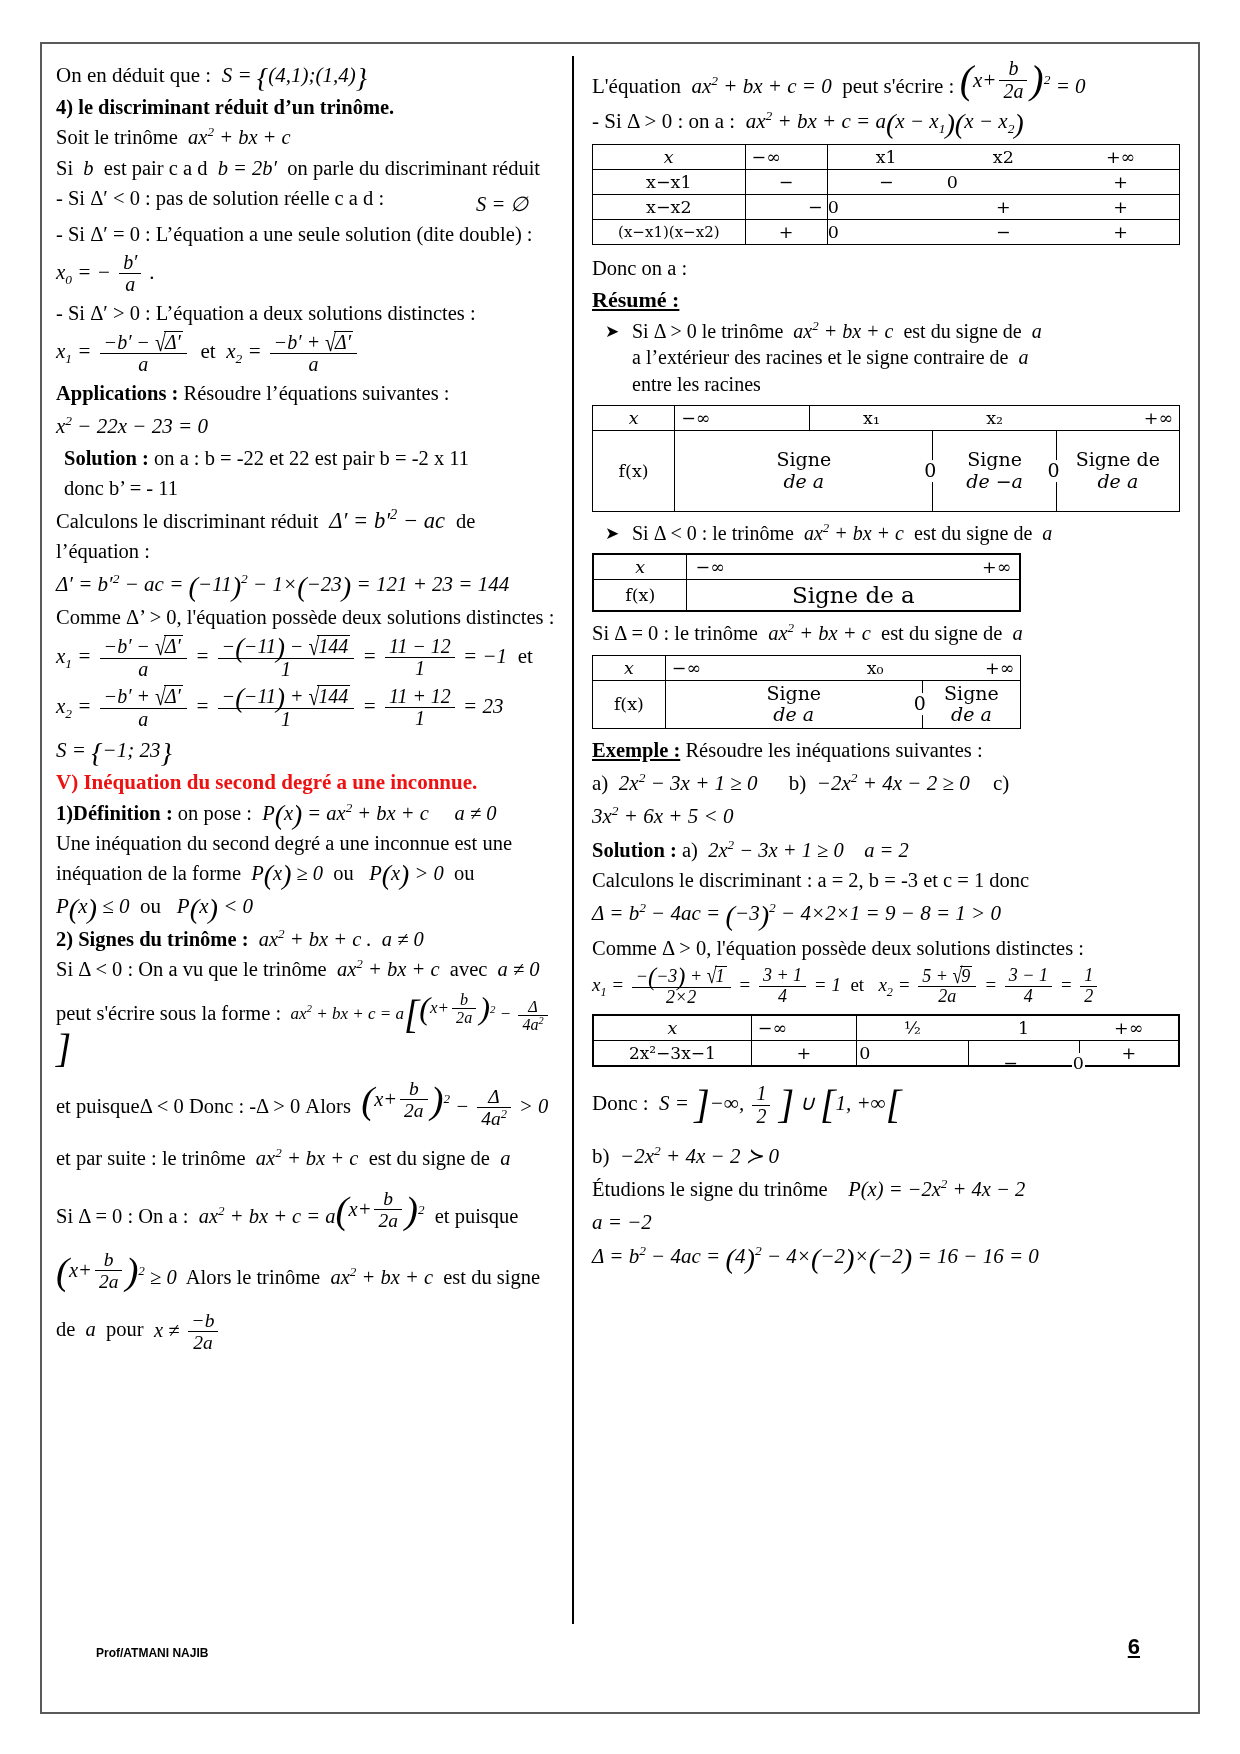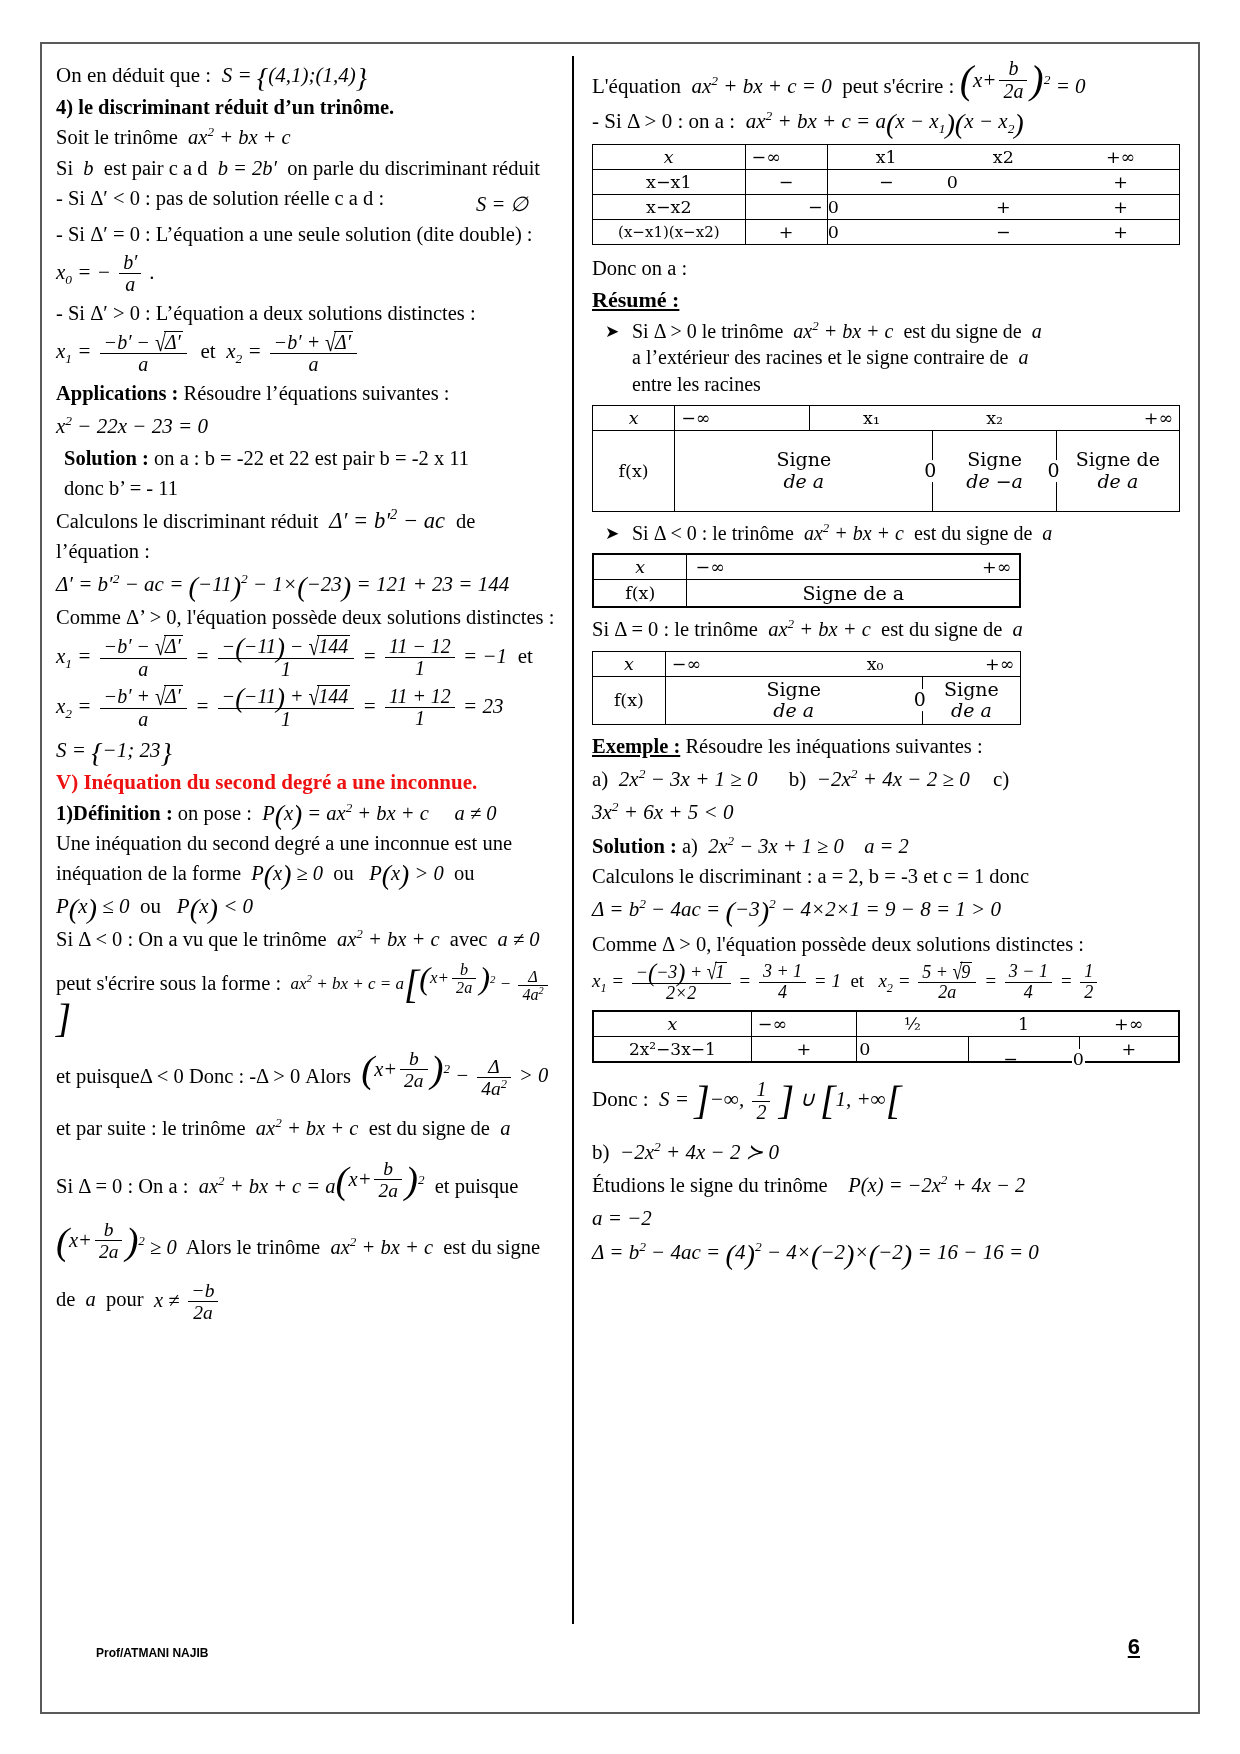--- a/index.html
+++ b/index.html
@@ -316,20 +316,25 @@
           <span class="mi">&nbsp;&nbsp;<i>P</i><span class="pmid">(</span><i>x</i><span class="pmid">)</span> &gt; 0&nbsp;</span>
           <span>ou</span>
         </p>
 
         <p class="mathline">
           <span class="mi"><i>P</i><span class="pmid">(</span><i>x</i><span class="pmid">)</span> ≤ 0&nbsp;</span>
           <span>ou</span>
           <span class="mi">&nbsp;&nbsp;<i>P</i><span class="pmid">(</span><i>x</i><span class="pmid">)</span> &lt; 0</span>
         </p>
 
+        <p>
+          <span class="b">2) Signes du trinôme :</span>
+          <span class="mi">&nbsp;<i>ax</i><span class="sup">2</span> + <i>bx</i> + <i>c</i> .</span>
+          <span class="mi">&nbsp;<i>a</i> ≠ 0</span>
+        </p>
 
         <p>
           <span>Si Δ &lt; 0 : On a vu que le trinôme</span>
           <span class="mi">&nbsp;<i>ax</i><span class="sup">2</span> + <i>bx</i> + <i>c</i>&nbsp;</span>
           <span>avec</span>
           <span class="mi">&nbsp;<i>a</i> ≠ 0</span>
         </p>
 
         <p style="margin-top:8px">
           <span>peut s'écrire sous la forme :</span>
@@ -511,21 +516,21 @@
           <tbody>
               <tr>
             <td class="hdr" style="width:22%">x</td>
             <td style="text-align:left;padding-left:8px;position:relative">
               <span>−∞</span>
               <span style="float:right;padding-right:8px">+∞</span>
             </td>
           </tr>
           <tr>
             <td class="lbl" style="text-align:center">f(x)</td>
-            <td style="font-style:normal;font-size:19px">Signe de a</td>
+            <td style="font-style:normal;font-size:23px">Signe de a</td>
           </tr>
         </tbody>
           </table>
 
         <p style="margin-top:4px">
           <span>Si Δ = 0 : le trinôme</span>
           <span class="mi">&nbsp;<i>ax</i><span class="sup">2</span> + <i>bx</i> + <i>c</i>&nbsp;</span>
           <span>est du signe de</span>
           <span class="mi">&nbsp;<i>a</i></span>
         </p>

